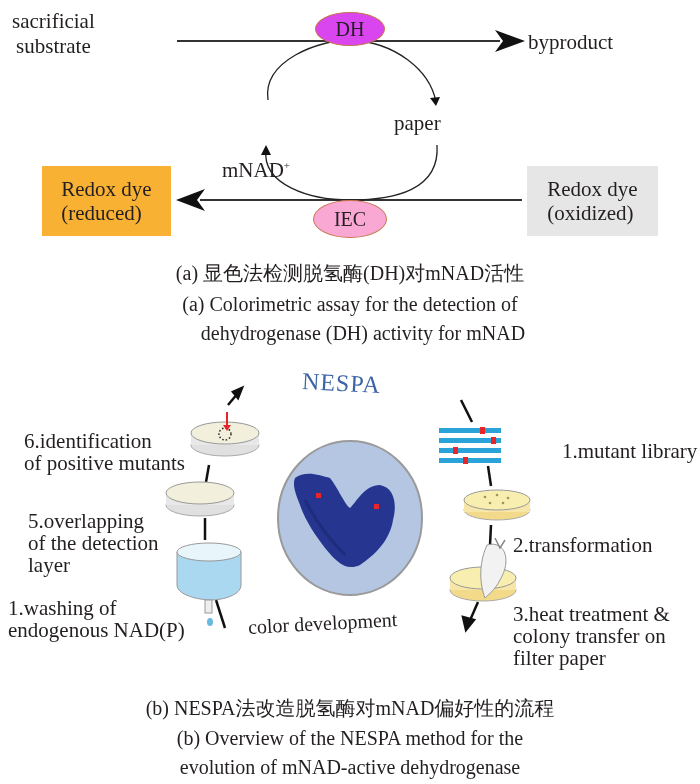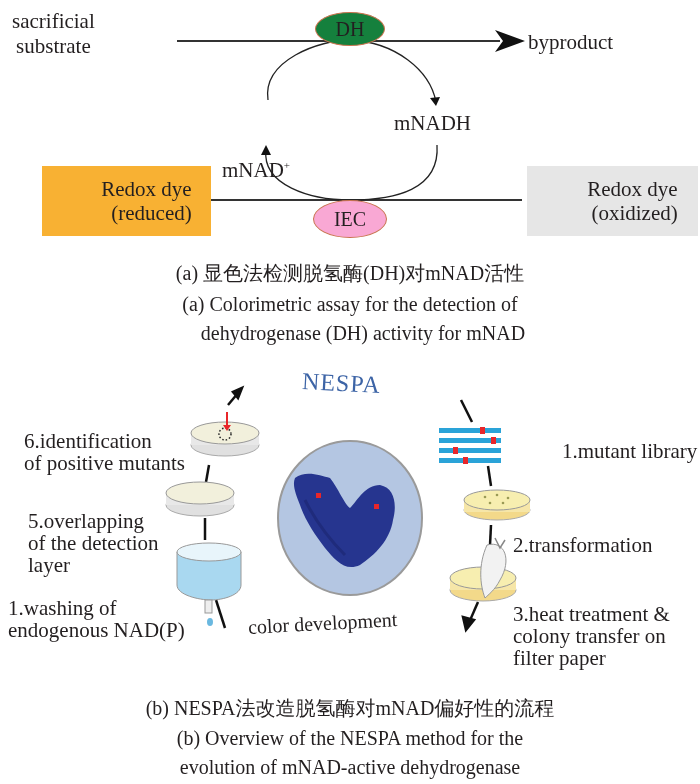--- a/index.html
+++ b/index.html
@@ -4,21 +4,21 @@
 <style>
   html, body { margin: 0; padding: 0; background: #ffffff; }
   body { width: 700px; height: 784px; position: relative; overflow: hidden;
          font-family: "Liberation Serif", "DejaVu Serif", serif; color: #231f20; }
   svg { position: absolute; left: 0; top: 0; }
   .t { position: absolute; white-space: nowrap; line-height: 1.1; }
   .lbl { font-size: 21px; }
   .cap { font-size: 20px; width: 700px; text-align: center; left: 0; }
   .step { font-size: 21px; line-height: 1.05; white-space: pre-line; font-family: Liberation Serif, serif; }
   .box { position: absolute; display: flex; align-items: center; justify-content: center;
-         text-align: right; font-size: 21px; line-height: 1.15; white-space: pre-line; padding-left: 40px; }
+         text-align: left; font-size: 21px; line-height: 1.15; white-space: pre-line; }
   .ell { position: absolute; display: flex; align-items: center; justify-content: center;
          font-size: 20px; border-radius: 50%; border: 1px solid #c9734f; }
   .nespa { color: #3d64a6; font-size: 24px; letter-spacing: 1px; }
   .arc-text { font-size: 20px; }
 </style>
 </head>
 <body>
 
 <svg width="700" height="784">
   <defs>
@@ -121,31 +121,31 @@
     <ellipse cx="209" cy="552" rx="32" ry="9" fill="#e8f5fb" stroke="#999"></ellipse>
     <rect x="205" y="600" width="7" height="13" fill="#eee" stroke="#999"></rect>
     <ellipse cx="210" cy="622" rx="3" ry="4" fill="#6ab8e0"></ellipse>
   </g>
 </svg>
 
 <div class="t lbl" style="left:12px;top:9px;line-height:1.2;white-space:pre-line;text-align:center;">sacrificial
 substrate</div>
 <div class="t lbl" style="left:528px;top:31px;">byproduct</div>
 
-<div class="ell" style="left:315px;top:12px;width:68px;height:32px;background:#15803d;">
+<div class="ell" style="left:315px;top:12px;width:68px;height:32px;background:#d946ef;">
   <span>DH</span>
 </div>
 <div class="ell" style="left:313px;top:200px;width:72px;height:36px;background:#f9a8d4;">
   <span>IEC</span>
 </div>
 
 <div class="t lbl" style="left:222px;top:112px;margin-top:47px;">
   <span>mNAD</span><sup style="font-size:11px;">+</sup>
 </div>
-<div class="t lbl" style="left:394px;top:112px;">mNADH</div>
+<div class="t lbl" style="left:394px;top:112px;">paper</div>
 
 <div class="box" style="left:42px;top:166px;width:129px;height:70px;background:#f8b133;">Redox dye
 (reduced)</div>
 <div class="box" style="left:527px;top:166px;width:131px;height:70px;background:#e6e6e6;">Redox dye
 (oxidized)</div>
 
 <div class="t cap" style="top:262px;">(a) 显色法检测脱氢酶(DH)对mNAD活性</div>
 <div class="t cap" style="top:293px;">(a) Colorimetric assay for the detection of</div>
 <div class="t cap" style="top:322px;margin-left:13px;">dehydrogenase (DH) activity for mNAD</div>
 

